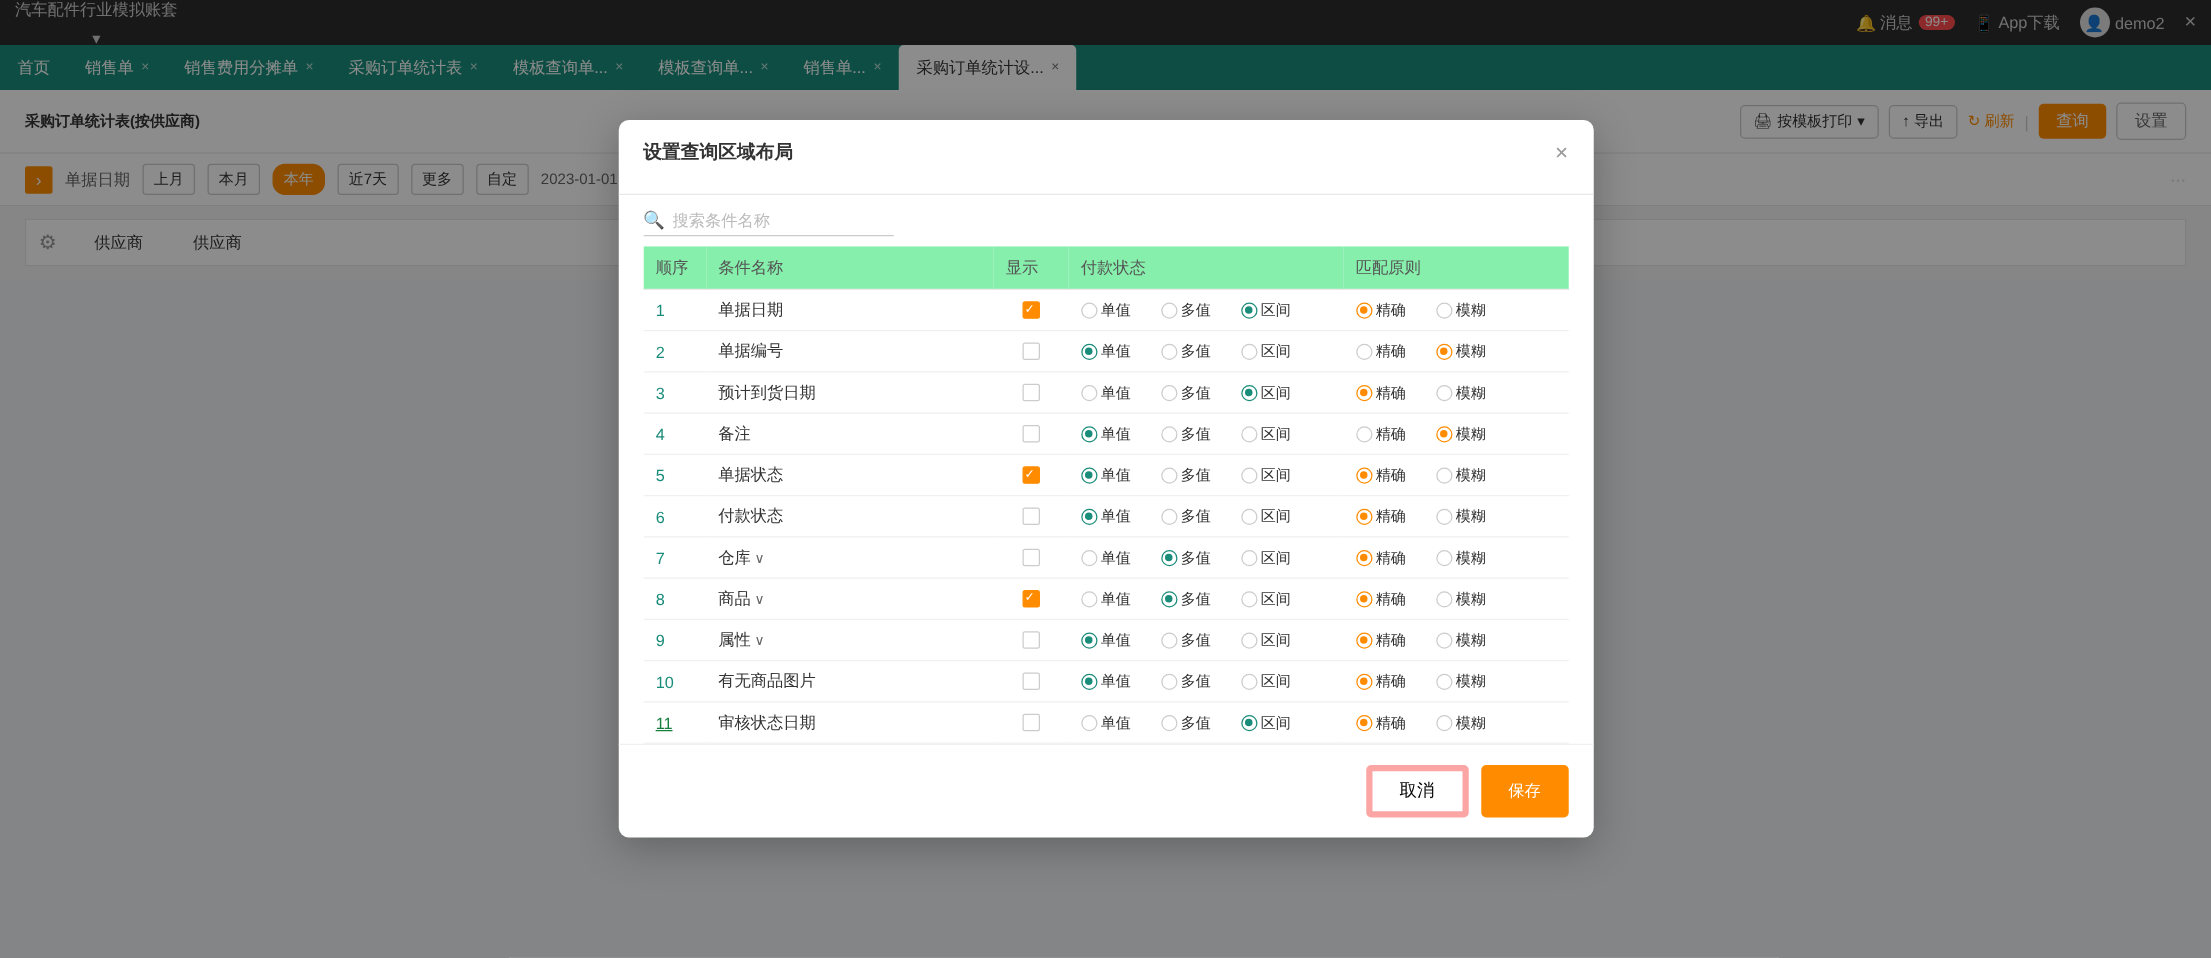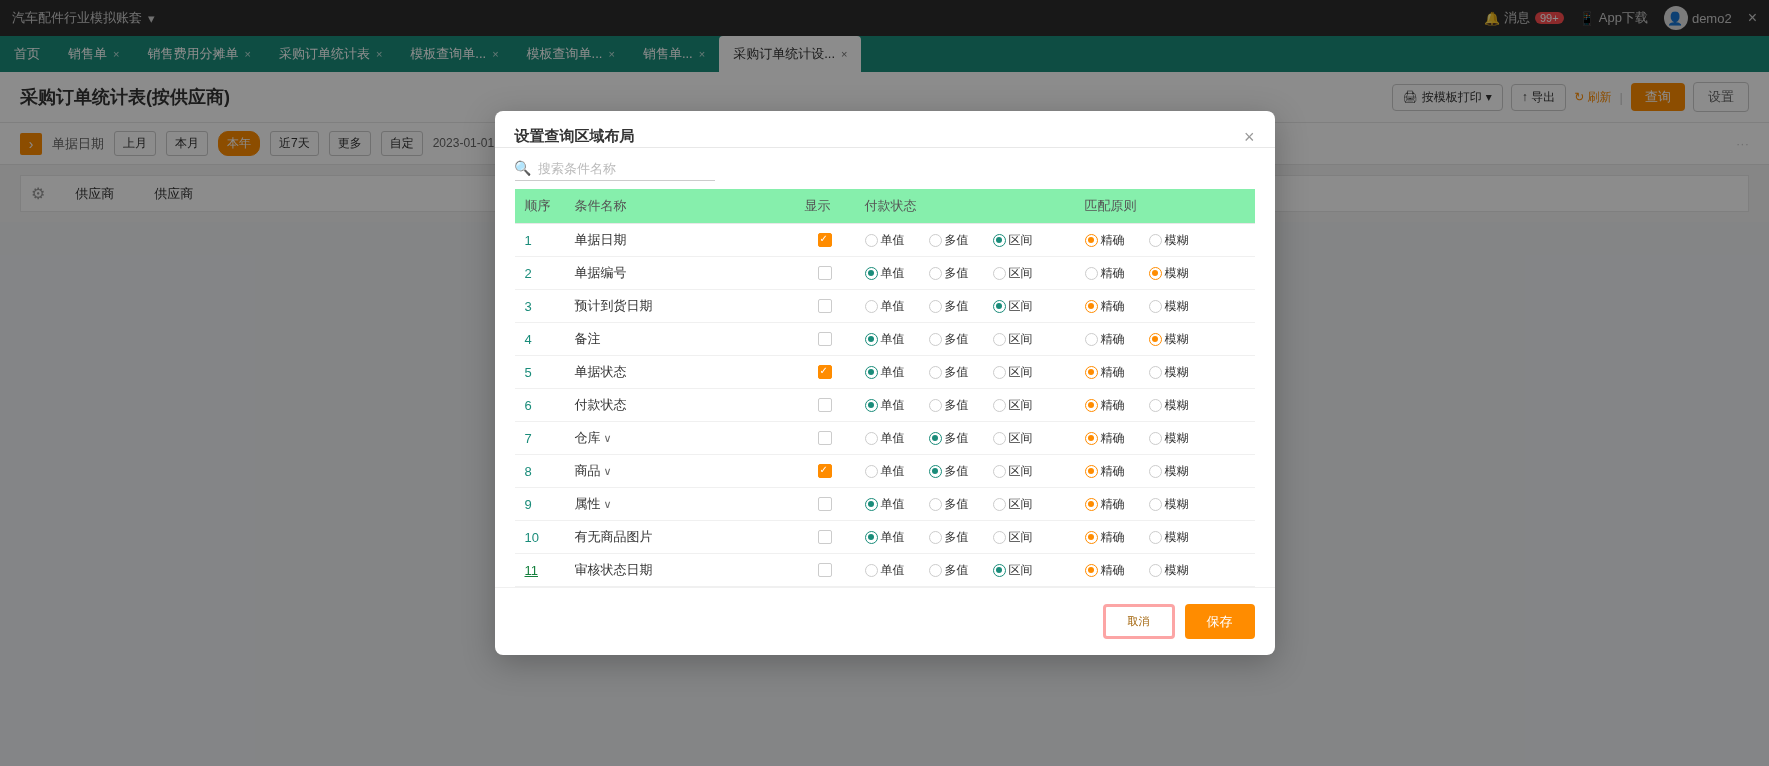--- a/index.html
+++ b/index.html
@@ -8,21 +8,21 @@
     
     .top-bar {
       background: #2d2d2d;
       height: 36px;
       display: flex;
       align-items: center;
       justify-content: space-between;
       padding: 0 12px;
       color: #ccc;
     }
-    .top-bar-left { font-size: 13px; color: #ccc; display: flex; align-items: center; gap: 6px; }
+    .top-bar-left { font-size: 13px; color: #ccc; display: flex; align-items: center; gap: 6px; flex-direction: column; }
     .top-bar-right { display: flex; align-items: center; gap: 16px; font-size: 13px; color: #ccc; }
     .top-bar-right .badge { background: #ff4d4f; color: #fff; border-radius: 8px; padding: 0 5px; font-size: 11px; margin-left: 2px; }
     .close-x { color: #ccc; font-size: 16px; cursor: pointer; }
 
     
     .tab-bar {
       background: #1a8c7a;
       height: 36px;
       display: flex;
       align-items: center;
@@ -49,21 +49,21 @@
 
     
     .page-header {
       background: #fff;
       padding: 10px 20px;
       display: flex;
       align-items: center;
       justify-content: space-between;
       border-bottom: 1px solid #e8e8e8;
     }
-    .page-title { font-size: 18px; font-weight: bold; color: #333; }
+    .page-title { font-size: 12px; font-weight: bold; color: #333; }
     .header-actions { display: flex; align-items: center; gap: 8px; }
     .btn-print { background: none; border: 1px solid #ccc; border-radius: 4px; padding: 4px 10px; font-size: 12px; cursor: pointer; color: #333; display: flex; align-items: center; gap: 4px; }
     .btn-export { background: none; border: 1px solid #ccc; border-radius: 4px; padding: 4px 10px; font-size: 12px; cursor: pointer; color: #333; }
     .btn-refresh { background: none; border: none; font-size: 12px; cursor: pointer; color: #ff8c00; }
     .btn-query { background: #ff8c00; color: #fff; border: none; border-radius: 4px; padding: 5px 14px; font-size: 13px; cursor: pointer; }
     .btn-set { background: #fff; color: #666; border: 1px solid #ccc; border-radius: 4px; padding: 5px 14px; font-size: 13px; cursor: pointer; }
 
     
     .filter-bar {
       background: #fff;
@@ -110,21 +110,21 @@
       background: #fff;
       border-radius: 8px;
       width: 780px;
       max-height: 680px;
       box-shadow: 0 8px 32px rgba(0,0,0,0.25);
       display: flex;
       flex-direction: column;
       position: relative;
     }
     .dialog-header {
-      padding: 16px 20px 1px;
+      padding: 16px 20px 24px;
       border-bottom: 1px solid #e8e8e8;
       display: flex;
       align-items: center;
       justify-content: space-between;
     }
     .dialog-title { font-size: 15px; font-weight: bold; color: #333; }
     .dialog-close { background: none; border: none; font-size: 18px; cursor: pointer; color: #999; line-height: 1; }
 
     
     .dialog-tabs {
@@ -283,25 +283,25 @@
     
     .dialog-footer {
       padding: 16px 20px;
       display: flex;
       justify-content: flex-end;
       gap: 10px;
       border-top: 1px solid #f0f0f0;
     }
     .btn-cancel {
       padding: 7px 22px;
-      border: 3px solid #fca5a5;
+      border: 5px solid #fca5a5;
       border-radius: 4px;
       background: #fff;
-      color: #a16207;
-      font-size: 11px;
+      color: #000000;
+      font-size: 14px;
       cursor: pointer;
     }
     .btn-save {
       padding: 7px 22px;
       border: none;
       border-radius: 4px;
       background: #ff8c00;
       color: #fff;
       font-size: 13px;
       cursor: pointer;

